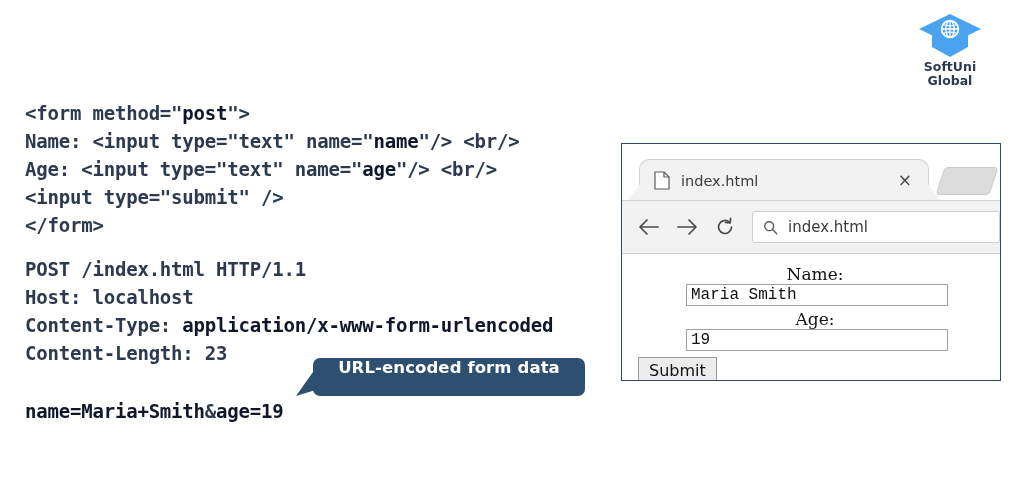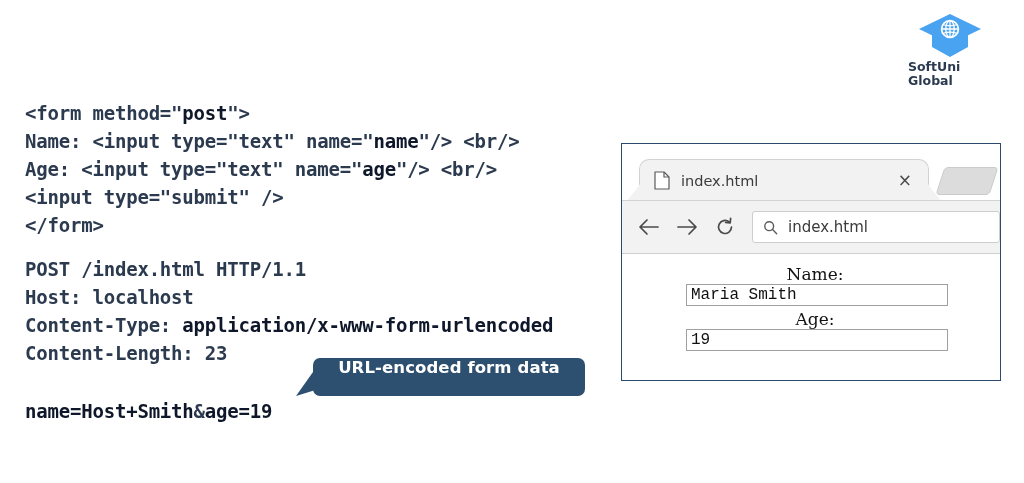--- a/index.html
+++ b/index.html
@@ -235,40 +235,40 @@
     align-items: center;
     box-sizing: border-box;
   }
 
   
   #logo {
     position: absolute;
     left: 908px;
     top: 14px;
     width: 84px;
-    text-align: left;
+    text-align: center;
   }
   #logo-mark { display: block; margin: 0 auto; }
   .logo-text {
     font-family: "DejaVu Sans", sans-serif;
     font-weight: bold;
     font-size: 12.5px;
     color: #2b3a4e;
     line-height: 14px;
     display: block;
   }
 </style>
 </head>
 <body>
 
 <div class="code-block" id="form-snippet"><div><span class="tok-dark">&lt;form method="</span><span class="tok-orange">post</span><span class="tok-dark">"&gt;</span></div><div><span class="tok-dark">Name: &lt;input type="text" name="</span><span class="tok-orange">name</span><span class="tok-dark">"/&gt; &lt;br/&gt;</span></div><div><span class="tok-dark">Age: &lt;input type="text" name="</span><span class="tok-orange">age</span><span class="tok-dark">"/&gt; &lt;br/&gt;</span></div><div><span class="tok-dark">&lt;input type="submit" /&gt;</span></div><div><span class="tok-dark">&lt;/form&gt;</span></div></div>
 
 <div class="code-block" id="http-snippet"><div><span class="tok-dark">POST /index.html HTTP/1.1</span></div><div><span class="tok-dark">Host: localhost</span></div><div><span class="tok-dark">Content-Type: </span><span class="tok-orange">application/x-www-form-urlencoded</span></div><div><span class="tok-dark">Content-Length: 23</span></div></div>
 
-<div class="code-block" id="body-line"><div><span class="tok-orange">name=Host+Smith</span><span class="tok-dark">&amp;</span><span class="tok-orange">age=19</span></div></div>
+<div class="code-block" id="body-line"><div><span class="tok-orange">name=Maria+Smith</span><span class="tok-dark">&amp;</span><span class="tok-orange">age=19</span></div></div>
 
 <svg id="callout-tail" viewBox="0 0 26 30" xmlns="http://www.w3.org/2000/svg">
   <path d="M26 0 L26 22 L0 30 L17 6 Z" fill="#2e5070"></path>
 </svg>
 <div id="callout">
   <span class="label">URL-encoded form data</span>
 </div>
 
 <div id="browser-panel">
 
@@ -312,20 +312,21 @@
 
   <div id="page-content">
     <div class="form-row">
       <span class="form-label">Name:</span>
       <span class="text-input" id="name-input">Maria Smith</span>
     </div>
     <div class="form-row">
       <span class="form-label">Age:</span>
       <span class="text-input" id="age-input">19</span>
     </div>
+    <div id="submit-button">Submit</div>
   </div>
 
 </div>
 
 <div id="logo">
   <svg id="logo-mark" width="62" height="46" viewBox="0 0 62 46" xmlns="http://www.w3.org/2000/svg">
 
     <path d="M13 17 L13 33 L31 43 L49 33 L49 17 L31 27 Z" fill="#4aa3f0"></path>
 
     <path d="M31 0 L62 15 L31 30 L0 15 Z" fill="#4aa3f0"></path>

